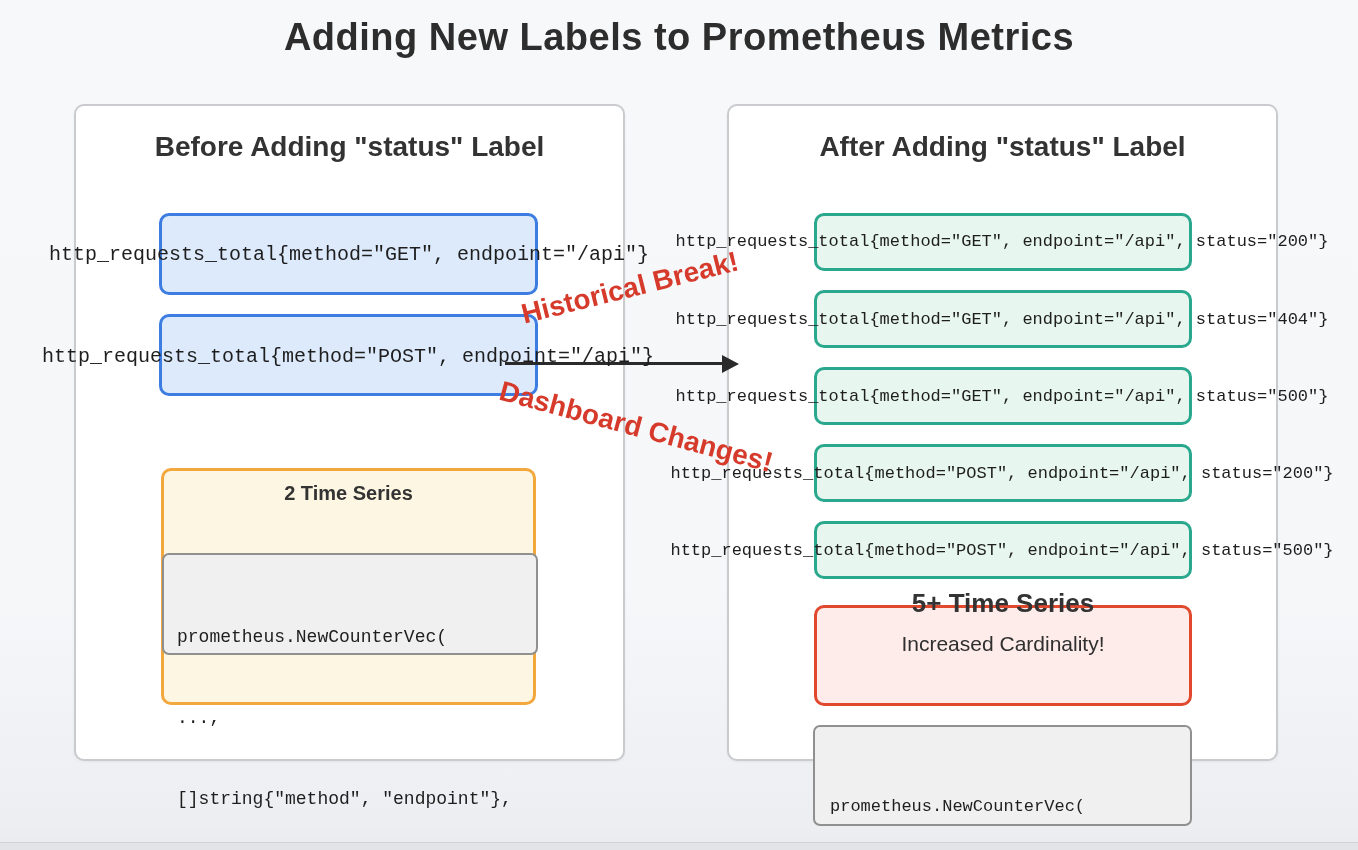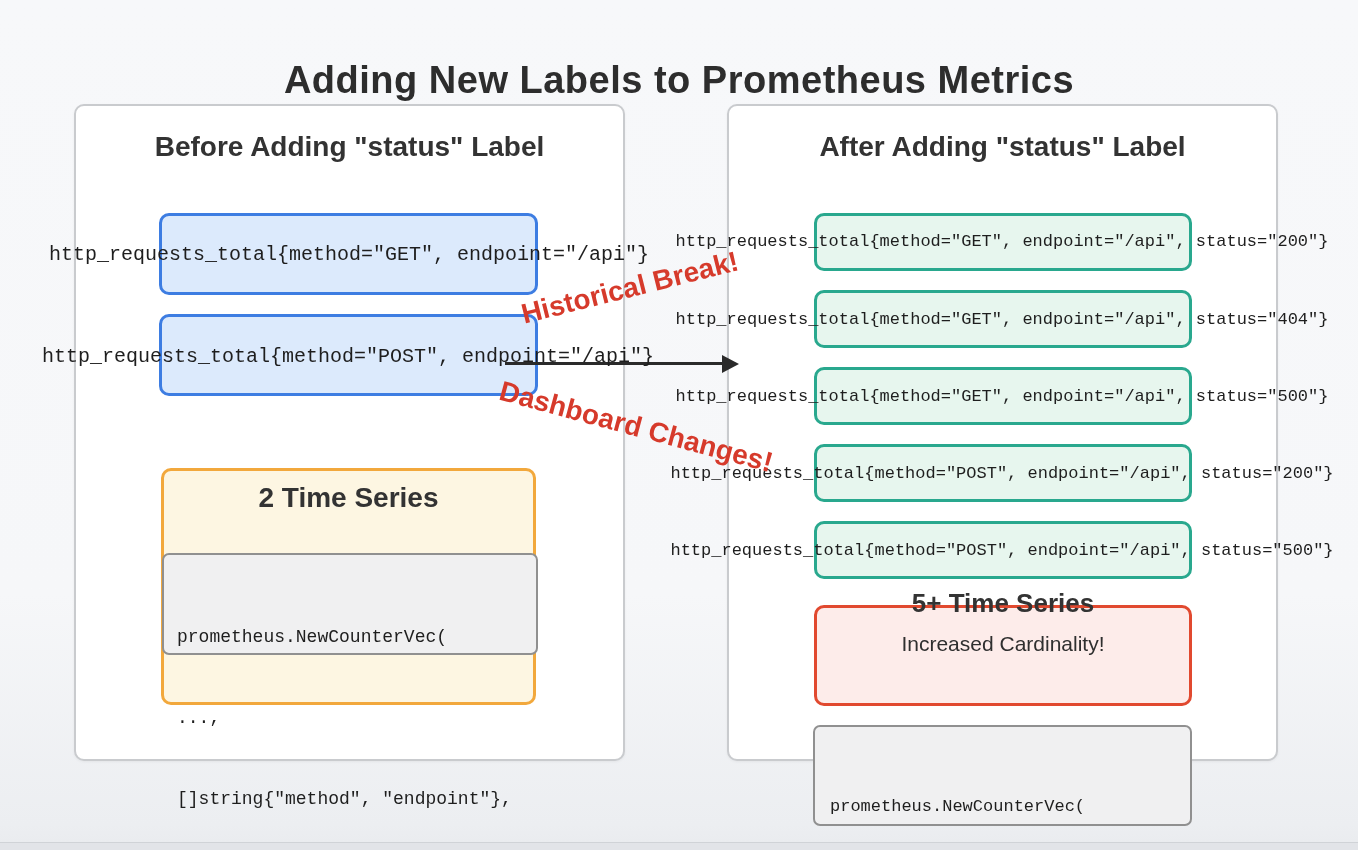--- a/index.html
+++ b/index.html
@@ -3,21 +3,21 @@
 <meta charset="utf-8">
 <style>
   html,body{margin:0;padding:0;background:#eef0f2;}
   .stage{
     position:relative;width:1358px;height:850px;overflow:hidden;
     background:linear-gradient(180deg,#f7f8fa 0%,#f6f7f9 70%,#eceef1 97%,#e9ebee 100%);
     font-family:"Liberation Sans",sans-serif;color:#2e2e2e;
   }
   .page-title{
     position:absolute;left:0;top:16px;width:100%;text-align:center;
-    font-size:38px;font-weight:700;color:#2d2d2d;letter-spacing:.5px;margin-top:43px;
+    font-size:38px;font-weight:700;color:#2d2d2d;letter-spacing:.5px;
   }
   .panel{
     position:absolute;top:104px;width:551px;height:657px;background:#ffffff;
     border:2px solid #c9cbce;border-radius:10px;box-sizing:border-box;
     box-shadow:0 1px 3px rgba(0,0,0,.05);z-index:1;
   }
   .panel.before{left:74px;}
   .panel.after{left:727px;}
   .panel-heading{
     position:absolute;top:131px;width:551px;text-align:center;
@@ -69,21 +69,21 @@
   <div class="panel after"></div>
   <div class="panel-heading before">Before Adding "status" Label</div>
   <div class="panel-heading after">After Adding "status" Label</div>
 
   <div class="node blue" style="left:159px;top:213px;width:379px;height:82px;"></div>
   <div class="node blue" style="left:159px;top:314px;width:379px;height:82px;"></div>
   <div class="metric mono lg" style="left:349px;top:243px;">http_requests_total{method="GET", endpoint="/api"}</div>
   <div class="metric mono lg" style="left:348px;top:345px;">http_requests_total{method="POST", endpoint="/api"}</div>
 
   <div class="node yellow" style="left:161px;top:468px;width:375px;height:237px;"></div>
-  <div class="summary-title" style="left:161px;top:482px;width:375px;font-size:28px;">2 Time Series</div>
+  <div class="summary-title" style="left:161px;top:482px;width:375px;font-size:20px;">2 Time Series</div>
 
   <div class="codebox" style="left:162px;top:553px;width:376px;height:102px;"></div>
   <div class="codelines left mono">
     <div>prometheus.NewCounterVec(</div>
     <div>...,</div>
     <div>[]string{"method", "endpoint"},</div>
     
   </div>
 
   <div class="arrow-line"></div>

